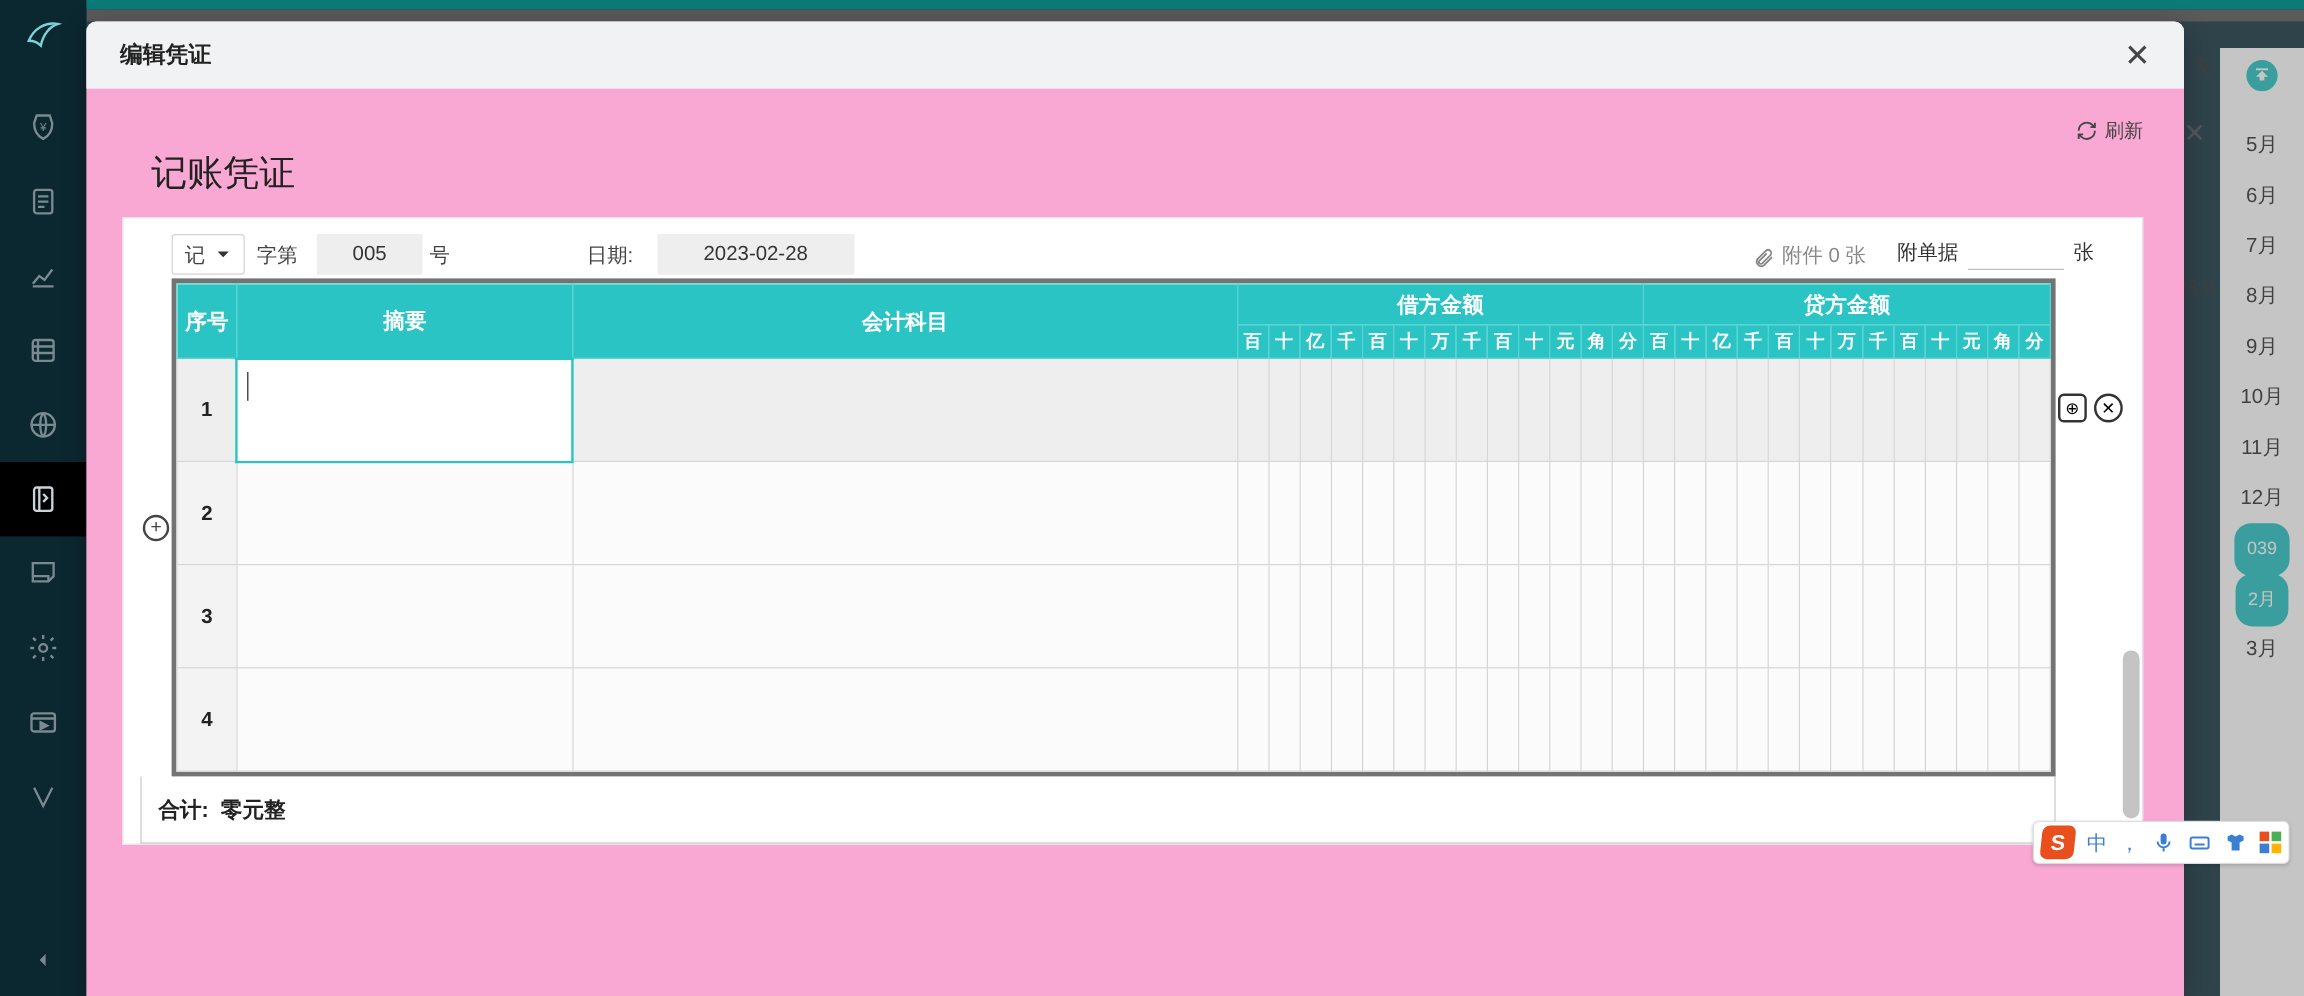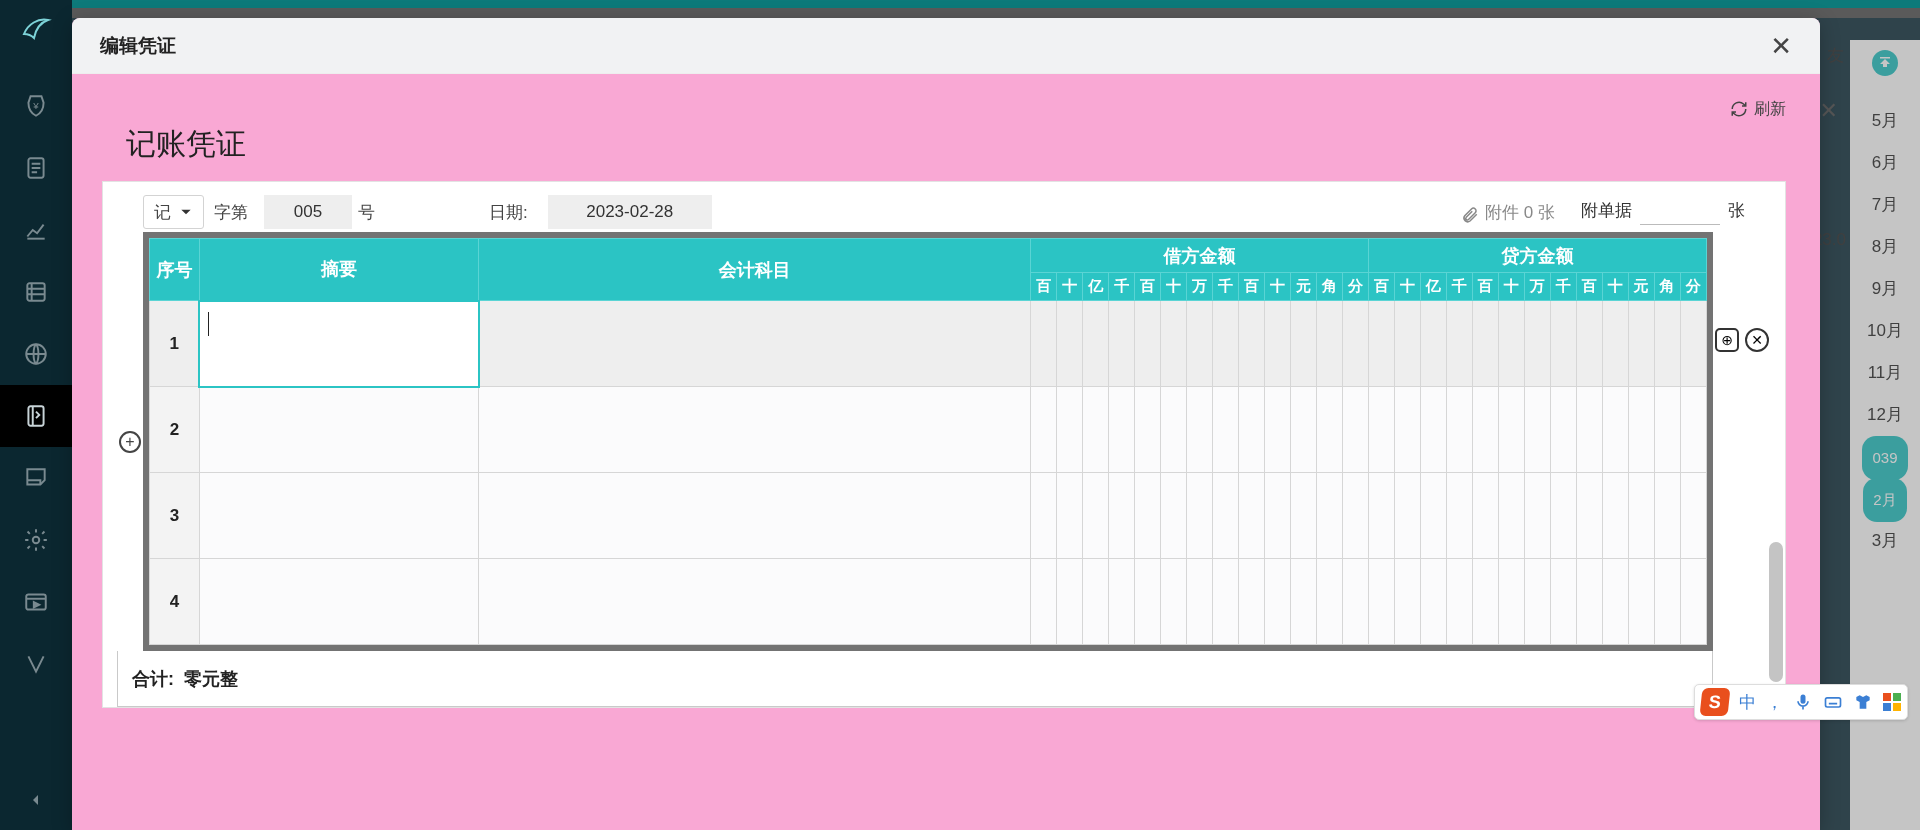--- a/index.html
+++ b/index.html
@@ -37,21 +37,21 @@
 .top-fields .numbox{width:88px;margin:0 6px}
 .top-fields .datebox{width:164px;margin-left:20px}
 .top-fields .rhs{margin-left:auto;display:flex;align-items:center;gap:26px;color:#888}
 .top-fields .rhs .att{display:flex;align-items:flex-end;gap:6px;cursor:pointer}
 .top-fields .rhs .att svg{width:18px;height:18px}
 .top-fields .rhs .entry{color:#333;display:flex;align-items:flex-start}
 .top-fields .rhs .entry input{border:none;border-bottom:1px solid #bbb;width:80px;margin:0 8px;height:26px;font-size:15px;outline:none}
 .grid-wrap{position:relative;display:flex}
 .row-add{width:26px;display:flex;align-items:center;justify-content:center}
 .row-add .btn{width:22px;height:22px;border:2px solid #444;border-radius:50%;display:flex;align-items:center;justify-content:center;font-size:16px;cursor:pointer;color:#444}
-.grid{flex:1;border:6px solid #737373}
+.grid{flex:1;border:4px solid #737373}
 table{border-collapse:collapse;width:100%;table-layout:fixed}
 th{background:#2bc4c4;color:#fff;font-weight:600;font-size:18px;border:1px solid #5ad4d4;height:34px;text-align:center}
 th.sub{font-size:15px;height:28px}
 td{border:1px solid #d6d6d6;height:86px;font-size:17px;color:#222;text-align:center;background:#fbfbfc}
 td.sn{font-weight:700;background:#f3f3f3}
 tr.r1 td{background:#eee}
 tr.r1 td.summary{background:#fff;border:2.5px solid #2bc4c4;position:relative}
 tr.r1 td.summary .caret{position:absolute;top:10px;left:8px;width:1px;height:24px;background:#222}
 .num-col{width:24px}
 .digit{border-left:1px solid #e8e8e8}

